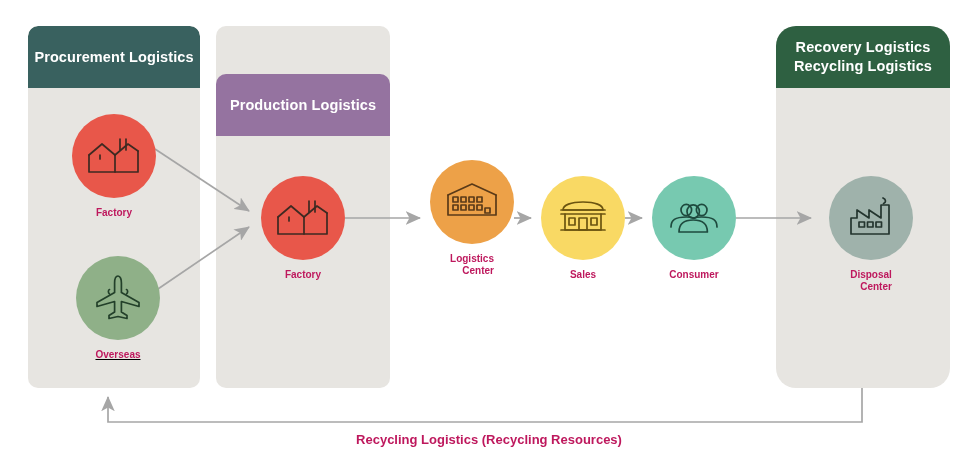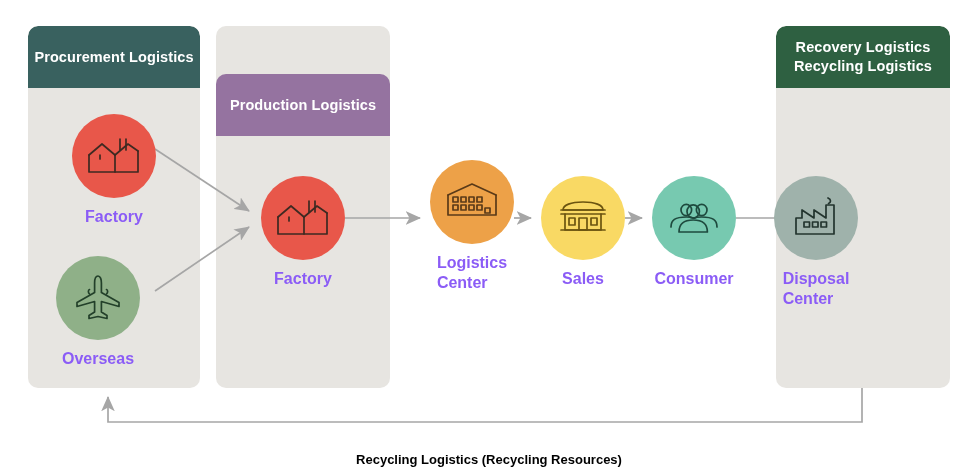--- a/index.html
+++ b/index.html
@@ -45,21 +45,21 @@
     line-height: 1.28;
     letter-spacing: 0.1px;
     border-radius: 10px 10px 0 0;
     box-sizing: border-box;
     padding: 0 6px;
   }
 
   #panel-procurement { left: 28px;  top: 26px; width: 172px; height: 362px; }
   #panel-production  { left: 216px; top: 26px; width: 174px; height: 362px; }
   #panel-sales       { left: 410px; top: 26px; width: 348px; height: 362px; }
-  #panel-recovery    { left: 776px; top: 26px; width: 174px; height: 362px; }
+  #panel-recovery    { left: 776px; top: 26px; width: 174px; height: 362px; border-radius: 20px; }
 
   
   .node {
     position: absolute;
     width: 92px;
     display: flex;
     flex-direction: column;
     align-items: center;
   }
   .bubble {
@@ -67,55 +67,55 @@
     height: 84px;
     border-radius: 50%;
     display: flex;
     align-items: center;
     justify-content: center;
     position: relative;
   }
   .bubble svg { display: block; }
   .node-label {
     margin-top: 9px;
-    text-align: left;
-    font-size: 16px;
+    text-align: right;
+    font-size: 10px;
     font-weight: bold;
-    color: #8b5cf6;
+    color: #be185d;
     line-height: 1.22;
     white-space: pre-line;
   }
 
   #node-factory-proc    { left: 68px;  top: 114px; }
-  #node-overseas        { left: 52px;  top: 256px; }
+  #node-overseas        { left: 72px;  top: 256px; text-decoration: underline; }
   #node-factory-prod    { left: 257px; top: 176px; }
   #node-logistics-center{ left: 426px; top: 160px; }
   #node-retail          { left: 537px; top: 176px; }
   #node-consumer        { left: 648px; top: 176px; }
-  #node-disposal        { left: 770px; top: 176px; }
+  #node-disposal        { left: 825px; top: 176px; }
 
   
   #connectors {
     position: absolute;
     left: 0; top: 0;
     width: 978px;
     height: 474px;
     pointer-events: none;
   }
 
   
   #recycle-caption {
     position: absolute;
     left: 0;
-    top: 452px;
+    top: 432px;
     width: 978px;
     text-align: center;
     font-size: 13px;
     font-weight: bold;
-    color: #000000;
+    color: #be185d;
   }
 </style>
 </head>
 <body>
 
 <div id="stage">
 
   <div class="panel" id="panel-procurement">
     <div class="panel-header" style="background: rgb(57, 97, 95);">Procurement
 Logistics</div>

